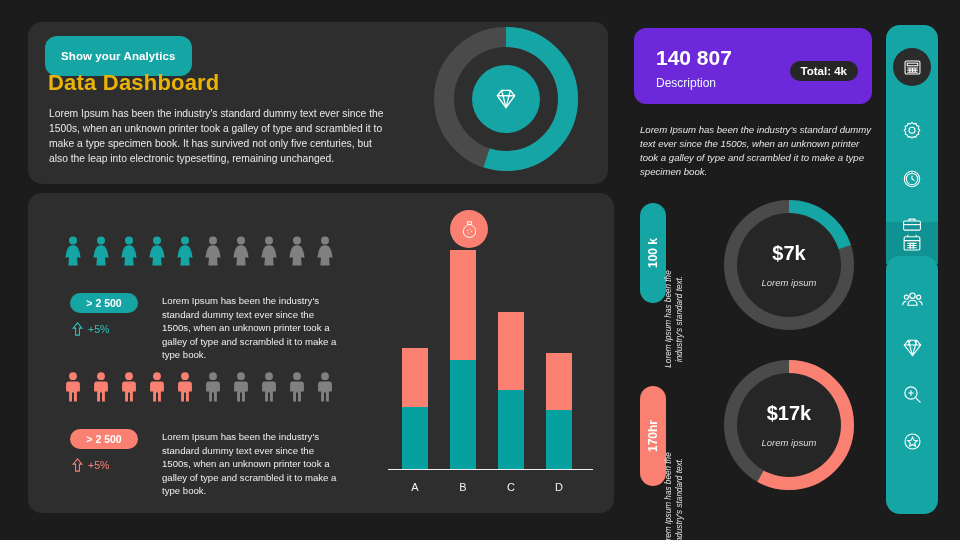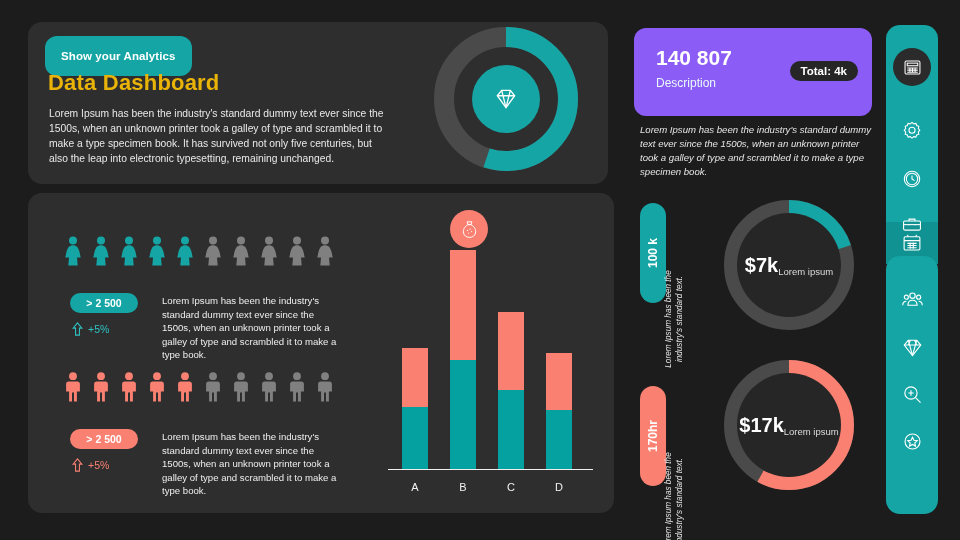--- a/index.html
+++ b/index.html
@@ -32,21 +32,21 @@
 
   
   #top-donut { position: absolute; left: 432px; top: 25px; width: 148px; height: 148px; }
   #top-donut .ring-center {
     position: absolute; left: 40px; top: 40px; width: 68px; height: 68px;
     border-radius: 50%; background: #16a5a5;
     display: flex; align-items: center; justify-content: center;
   }
 
   
-  #kpi-card { left: 634px; top: 28px; width: 238px; height: 88px; background: #8b5cf6; border-radius: 12px; }
+  #kpi-card { left: 634px; top: 28px; width: 238px; height: 76px; background: #6d28d9; border-radius: 12px; }
   #kpi-value { position: absolute; left: 22px; top: 18px; color: #fff; font-size: 21px; font-weight: bold; }
   #kpi-label { position: absolute; left: 22px; top: 48px; color: #eafafa; font-size: 12px; }
   #kpi-total {
     position: absolute; right: 14px; top: 33px;
     background: #262626; color: #fff; font-size: 11.5px; font-weight: bold;
     padding: 4px 11px; border-radius: 11px;
   }
   #kpi-desc {
     position: absolute; left: 640px; top: 123px; width: 232px;
     color: #e6e6e6; font-size: 9.6px; line-height: 14px; font-style: italic;
@@ -103,24 +103,24 @@
     transform: rotate(-90deg); transform-origin: center center;
   }
   #vside-100k { left: 614px; top: 308px; }
   #vside-170hr { left: 614px; top: 490px; }
 
   
   .kdonut { position: absolute; width: 134px; height: 134px; }
   .kdonut .k-hole {
     position: absolute; left: 15px; top: 15px; right: 15px; bottom: 15px;
     border-radius: 50%; background: #262626;
-    display: flex; flex-direction: row; align-items: center; justify-content: center;
+    display: flex; flex-direction: column; align-items: center; justify-content: center;
   }
   .kdonut .k-value { color: #fff; font-size: 20px; font-weight: bold; }
-  .kdonut .k-sub { color: #dcdcdc; font-size: 9.5px; margin-top: 12px; }
+  .kdonut .k-sub { color: #dcdcdc; font-size: 9.5px; font-style: italic; margin-top: 12px; }
   #donut-7k { left: 722px; top: 198px; }
   #donut-12k { left: 722px; top: 358px; }
 
   
   #sidebar-top { position: absolute; left: 886px; top: 25px; width: 52px; height: 222px; background: #16a5a5; border-radius: 14px; }
   #sidebar-bottom { position: absolute; left: 886px; top: 256px; width: 52px; height: 258px; background: #16a5a5; border-radius: 14px; }
   #sidebar-calendar-wrap { position: absolute; left: 886px; top: 222px; width: 52px; height: 42px; background: #109292; }
   .side-item {
     position: absolute; left: 886px; width: 52px; height: 42px;
     display: flex; align-items: center; justify-content: center;

